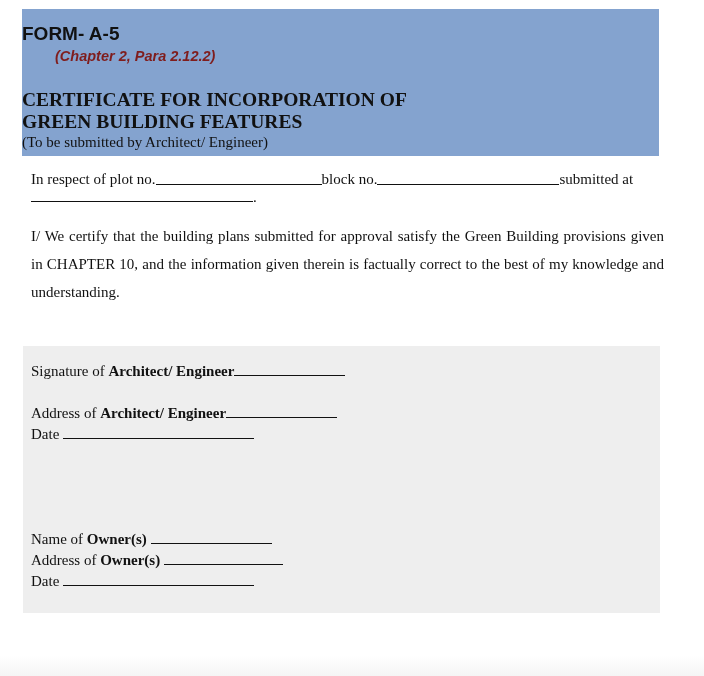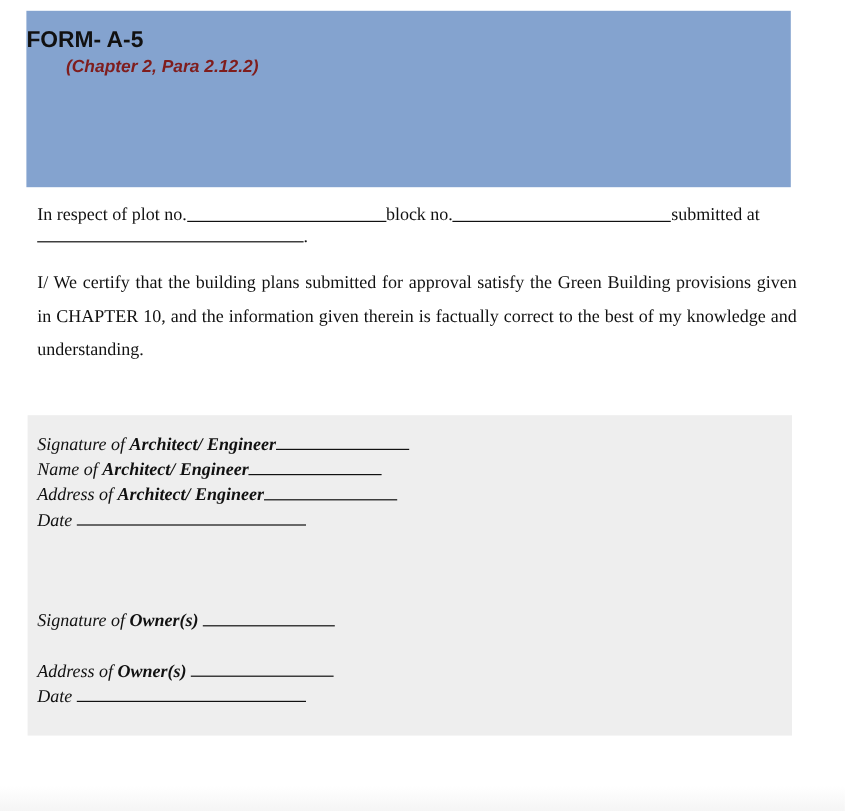--- a/index.html
+++ b/index.html
@@ -89,21 +89,20 @@
       line-height: 28px;
       text-align: justify;
     }
     .sig-box {
       position: absolute;
       left: 23px;
       top: 346px;
       width: 637px;
       height: 267px;
       background: #eeeeee;
-      font-style: italic;
     }
     .sig-line {
       position: absolute;
       left: 8px;
       font-size: 15px;
       line-height: 20px;
       white-space: nowrap;
       color: #111;
     }
     .sig-line b { font-weight: bold; }
@@ -115,52 +114,54 @@
       height: 21px;
       background: linear-gradient(#ffffff, #f5f5f5);
     }
   </style>
 </head>
 <body>
 
 <div class="header-band">
   <div class="form-code">FORM- A-5</div>
   <div class="chapter-ref">(Chapter 2, Para 2.12.2)</div>
+  <div class="cert-title">
+    <div>CERTIFICATE FOR INCORPORATION OF</div>
+    <div>GREEN BUILDING FEATURES</div>
+  </div>
+  <div class="cert-subtitle">(To be submitted by Architect/ Engineer)</div>
 </div>
 
 <div class="para row1">
   <span>In respect of plot no.</span>
   <span class="blank" style="width:166px"></span>
   <span>block no.</span>
   <span class="blank" style="width:182px"></span>
   <span>submitted at</span>
 </div>
 <div class="para row2">
   <span class="blank" style="width:222px"></span><span>.</span>
 </div>
 
 <div class="para cert-body">I/ We certify that the building plans submitted for approval satisfy the Green Building provisions given in CHAPTER 10, and the information given therein is factually correct to the best of my knowledge and understanding.</div>
 
 <div class="sig-box">
   <div class="sig-line" style="top:15px">
     <span>Signature of </span><b>Architect/ Engineer</b><span class="blank" style="width:111px"></span>
   </div>
-  <div class="sig-line" style="top:36px">
-    <span>Name of </span><b>Architect/ Engineer</b><span class="blank" style="width:111px"></span>
-  </div>
   <div class="sig-line" style="top:57px">
     <span>Address of </span><b>Architect/ Engineer</b><span class="blank" style="width:111px"></span>
   </div>
   <div class="sig-line" style="top:78px">
     <span>Date </span><span class="blank" style="width:191px"></span>
   </div>
 
 
-  <div class="sig-line" style="top:162px">
-    <span>Signature of </span><b>Owner(s)</b><span>&nbsp;</span><span class="blank" style="width:110px"></span>
+  <div class="sig-line" style="top:183px">
+    <span>Name of </span><b>Owner(s)</b><span>&nbsp;</span><span class="blank" style="width:121px"></span>
   </div>
   <div class="sig-line" style="top:204px">
     <span>Address of </span><b>Owner(s)</b><span>&nbsp;</span><span class="blank" style="width:119px"></span>
   </div>
   <div class="sig-line" style="top:225px">
     <span>Date </span><span class="blank" style="width:191px"></span>
   </div>
 </div>
 
 <div class="bottom-fade"></div>

